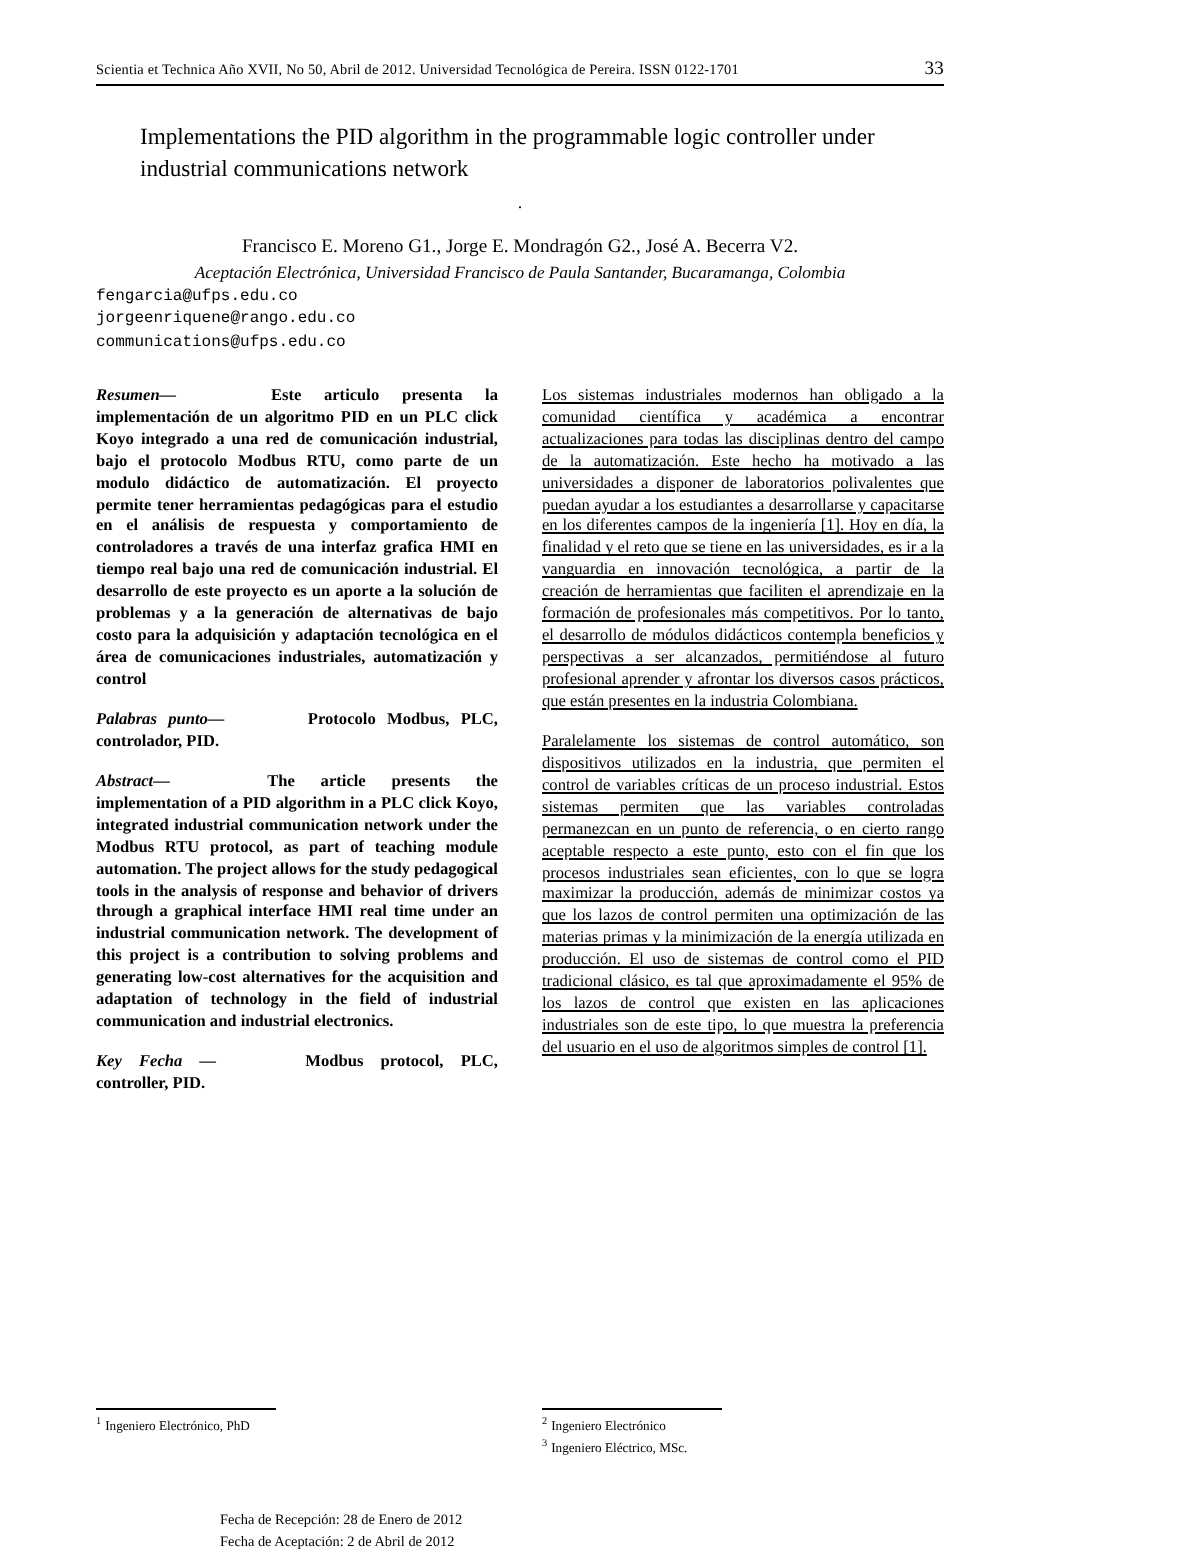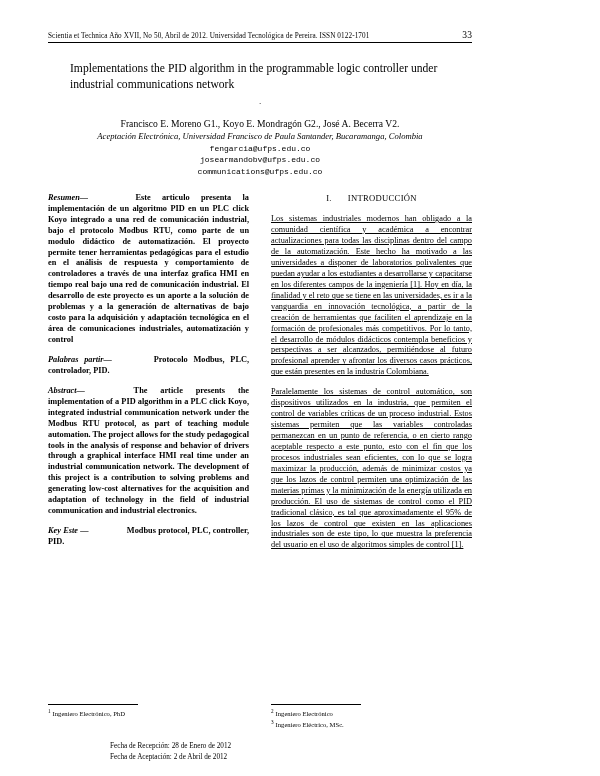--- a/index.html
+++ b/index.html
@@ -63,21 +63,20 @@
     font-size: 9.6px;
     margin-bottom: 2px;
   }
   .affil {
     text-align: center;
     font-size: 8.6px;
     font-style: italic;
     margin-bottom: 2px;
   }
   .emails {
-    text-align: center;
     font-family: "Liberation Mono", monospace;
     font-size: 8px;
     line-height: 1.4;
     margin-bottom: 16px;
   }
   .columns {
     display: flex;
     gap: 22px;
     height: 430px;
   }
@@ -131,59 +130,58 @@
     width: 90px;
     margin-bottom: 3px;
   }
   .fn-line sup {
     font-size: 5.2px;
     margin-right: 2px;
   }
   .dates {
     position: absolute;
     left: 110px;
-    bottom: 14px;
+    bottom: 0;
     font-size: 7.2px;
     line-height: 1.45;
   }
 </style>
 </head>
 <body>
 
 <div class="page">
 
   <div class="header-row">
     <div class="header-left">Scientia et Technica Año XVII, No 50, Abril de 2012. Universidad Tecnológica de Pereira. ISSN 0122-1701</div>
     <div class="header-right">33</div>
   </div>
   <div class="header-rule"></div>
 
 
   <div class="subtitle">Implementations the PID algorithm in the programmable logic controller under industrial communications network</div>
   <div class="subtitle-dot">.</div>
 
-  <div class="authors">Francisco E. Moreno G1., Koyo E. Mondragón G2., José A. Becerra V2.</div>
+  <div class="authors">Francisco E. Moreno G1., Jorge E. Mondragón G2., José A. Becerra V2.</div>
   <div class="affil">Aceptación Electrónica,  Universidad Francisco de Paula Santander, Bucaramanga, Colombia</div>
   <div class="emails">
     <div>fengarcia@ufps.edu.co</div>
-    <div>josearmandobv@ufps.edu.co</div>
+    <div>jorgeenriquene@rango.edu.co</div>
     <div>communications@ufps.edu.co</div>
   </div>
 
   <div class="columns">
 
     <div class="col left-col">
       <p><span class="lead-ital-bold">Resumen—</span><span class="bold"> Este articulo presenta la implementación de un algoritmo PID en un PLC click Koyo integrado a una red de comunicación industrial, bajo el protocolo Modbus RTU, como parte de un modulo didáctico de automatización. El proyecto permite tener herramientas pedagógicas para el estudio en el análisis de respuesta y comportamiento de controladores a través de una interfaz grafica HMI en tiempo real bajo una red de comunicación industrial. El desarrollo de este proyecto es un aporte a la solución de problemas y a la generación de alternativas de bajo costo para la adquisición y adaptación tecnológica en el área de comunicaciones industriales, automatización y control</span></p>
-      <p><span class="lead-ital-bold">Palabras partir—</span><span class="bold"> Protocolo Modbus, PLC, controlador, PID.</span></p>
+      <p><span class="lead-ital-bold">Palabras punto—</span><span class="bold"> Protocolo Modbus, PLC, controlador, PID.</span></p>
       <p><span class="lead-ital-bold">Abstract—</span><span class="bold"> The article presents the implementation of a PID algorithm in a PLC click Koyo, integrated industrial communication network under the Modbus RTU protocol, as part of teaching module automation. The project allows for the study pedagogical tools in the analysis of response and behavior of drivers through a graphical interface HMI real time under an industrial communication network. The development of this project is a contribution to solving problems and generating low-cost alternatives for the acquisition and adaptation of technology in the field of industrial communication and industrial electronics.</span></p>
-      <p><span class="lead-ital-bold">Key Este —</span><span class="bold"> Modbus protocol, PLC, controller, PID.</span></p>
+      <p><span class="lead-ital-bold">Key Fecha —</span><span class="bold"> Modbus protocol, PLC, controller, PID.</span></p>
     </div>
 
     <div class="col right-col">
-      <div class="section-head"><span class="num">I.</span><span>INTRODUCCIÓN</span></div>
       <p>Los sistemas industriales modernos han obligado a la comunidad científica y académica a encontrar actualizaciones para todas las disciplinas dentro del campo de la automatización. Este hecho ha motivado a las universidades a disponer de laboratorios polivalentes que puedan ayudar a los estudiantes a desarrollarse y capacitarse en los diferentes campos de la ingeniería [1]. Hoy en día, la finalidad y el reto que se tiene en las universidades, es ir a la vanguardia en innovación tecnológica, a partir de la creación de herramientas que faciliten el aprendizaje en la formación de profesionales más competitivos. Por lo tanto, el desarrollo de módulos didácticos contempla beneficios y perspectivas a ser alcanzados, permitiéndose al futuro profesional aprender y afrontar los diversos casos prácticos, que están presentes en la industria Colombiana.</p>
       <p>Paralelamente los sistemas de control automático, son dispositivos utilizados en la industria, que permiten el control de variables críticas de un proceso industrial. Estos sistemas permiten que las variables controladas permanezcan en un punto de referencia, o en cierto rango aceptable respecto a este punto, esto con el fin que los procesos industriales sean eficientes, con lo que se logra maximizar la producción, además de minimizar costos ya que los lazos de control permiten una optimización de las materias primas y la minimización de la energía utilizada en producción. El uso de sistemas de control como el PID tradicional clásico, es tal que aproximadamente el 95% de los lazos de control que existen en las aplicaciones industriales son de este tipo, lo que muestra la preferencia del usuario en el uso de algoritmos simples de control [1].</p>
     </div>
 
   </div>
 
   <div class="footnotes">
     <div class="fn-col">
       <div class="fn-rule"></div>
       <div class="fn-line"><sup>1</sup><span>Ingeniero Electrónico, PhD</span></div>

